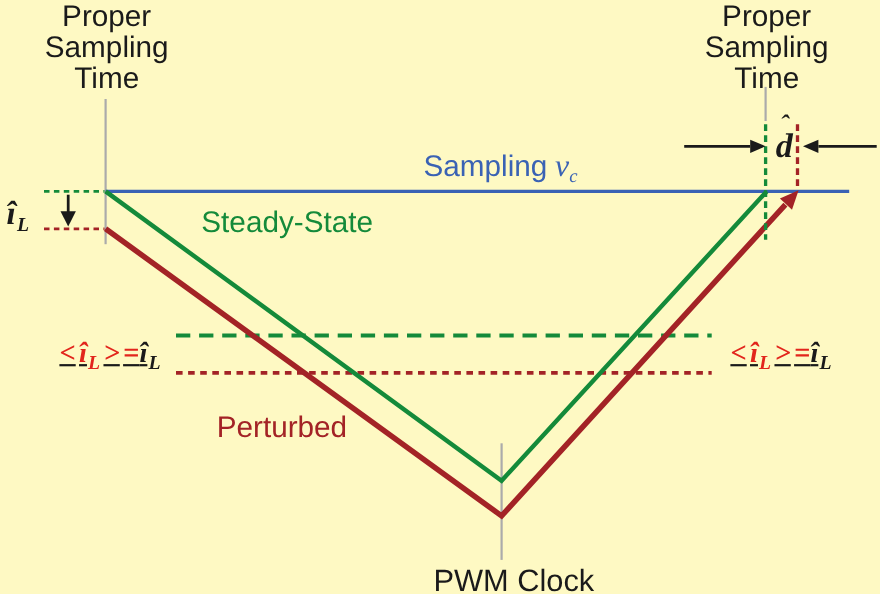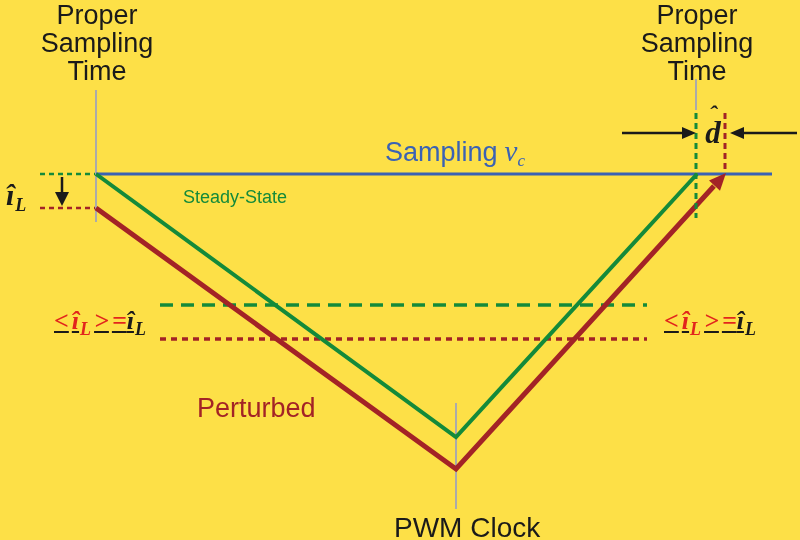--- a/index.html
+++ b/index.html
@@ -1,35 +1,35 @@
 <!DOCTYPE html>
 <html style="--blue: #3A62B4; --green: #148A3A; --darkred: #A32326; --brightred: #E2251C; --gray: #ABABAB; --text: #1A1A1A;"><head>
 <meta charset="utf-8">
 <style>
   html,body{margin:0;padding:0;background:#ffffff;}
-  .stage{position:relative;width:800px;height:540px;background:#fde047;overflow:hidden;
+  .stage{position:relative;width:800px;height:540px;background:#fef9c3;overflow:hidden;
          font-family:"Liberation Sans",sans-serif;}
   .stage svg{position:absolute;left:0;top:0;}
   .lbl{position:absolute;color:var(--text);}
 
   
   .s-gray{stroke:var(--gray);}
   .s-blue{stroke:var(--blue);}
   .s-green{stroke:var(--green);}
   .s-darkred{stroke:var(--darkred);}
   .s-black{stroke:var(--text);}
   .f-black{fill:var(--text);}
   .f-darkred{fill:var(--darkred);}
 
   .sampling{width:150px;text-align:center;font-size:27px;line-height:28px;
             white-space:pre-line;color:var(--text);}
   .control{font-size:27px;color:var(--blue);}
   .control .mvar{font-family:"Liberation Serif",serif;font-style:italic;font-size:29px;margin-left:7px;}
   .control .msub{font-family:"Liberation Serif",serif;font-style:italic;font-size:17px;vertical-align:-5px;}
-  .steady{font-size:18px;color:var(--green);}
+  .steady{font-size:27px;color:var(--green);}
   .perturbed{font-size:27px;color:var(--darkred);}
   .pwm{font-size:28px;color:var(--text);}
 
   .math{font-family:"Liberation Serif",serif;font-style:italic;font-weight:bold;}
   .ilhat{font-size:30px;color:var(--text);}
   .ilhat .sub,.avg .sub{font-size:18px;vertical-align:-6px;margin-left:1px;}
   .dhat{display:flex;flex-direction:column;align-items:center;width:26px;color:var(--text);}
   .dhat .hat{font-size:24px;line-height:10px;height:9px;}
   .dhat .base{font-size:31px;line-height:30px;}
   .avg{font-size:26px;white-space:nowrap;text-decoration:underline;}
@@ -79,21 +79,21 @@
   <div class="lbl sampling" style="left:622px;top:1px;">Proper
 Sampling
 Time</div>
 
   <div class="lbl control" style="left:385px;top:135px;">
     <span>Sampling</span><span class="mvar">v</span><span class="msub">c</span>
   </div>
 
   <div class="lbl steady" style="left:183px;top:187px;">Steady-State</div>
 
-  <div class="lbl perturbed" style="left:197px;top:393px;">Perturbed</div>
+  <div class="lbl perturbed" style="left:197px;top:373px;">Perturbed</div>
 
   <div class="lbl pwm" style="left:394px;top:512px;">PWM Clock</div>
 
   <div class="lbl math ilhat" style="left:6px;top:178px;font-style:italic;">
     <span>î</span><span class="sub">L</span>
   </div>
 
   <div class="lbl math dhat" style="left:700px;top:109px;">
     <span class="hat">ˆ</span>
     <span class="base">d</span>

